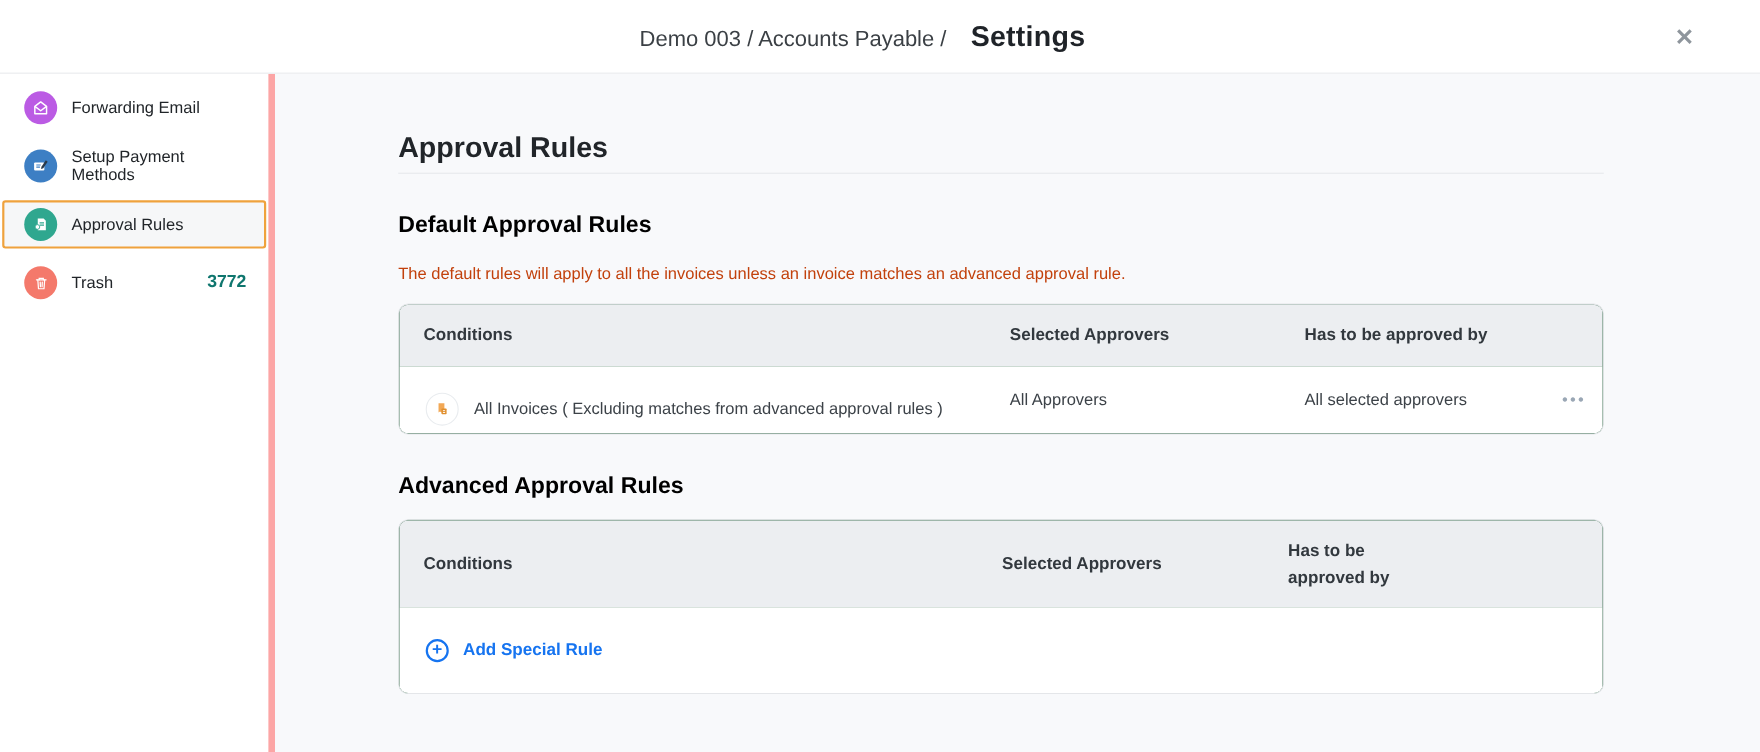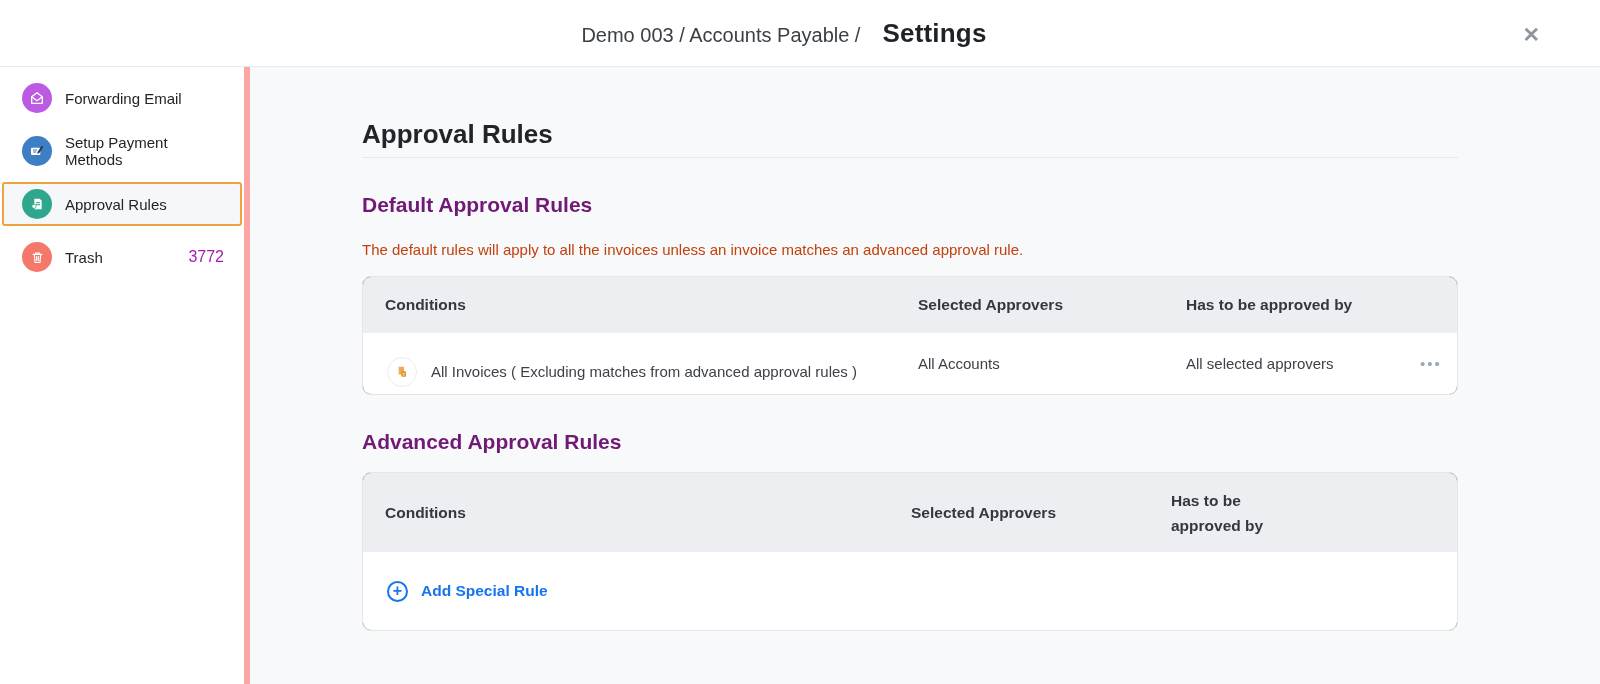--- a/index.html
+++ b/index.html
@@ -26,28 +26,28 @@
     cursor:pointer; }
   .side-item.selected { border-color:#efa23d; background:#f6f7f8; }
   .side-icon { width:30px; height:30px; border-radius:50%; flex:0 0 30px;
     display:flex; align-items:center; justify-content:center; }
   .side-icon svg { display:block; }
   .icon-purple { background:#bb5be4; }
   .icon-blue   { background:#3d7fc4; }
   .icon-teal   { background:#2fa78f; }
   .icon-red    { background:#f4796b; }
   .side-label { margin-left:13px; font-size:15px; color:#212529; }
-  .side-badge { margin-left:auto; font-size:16px; font-weight:400; color:#a21caf; }
+  .side-badge { margin-left:auto; font-size:16px; font-weight:700; color:#0f766e; }
 
   
   .content { width:1096px; }
   .content-title { font-size:26px; font-weight:bold; color:#212529; line-height:32px; }
   .title-divider { border:none; border-top:1px solid #e7e9ec; margin-top:7px; }
 
-  .section-heading { font-size:21px; font-weight:600; color:#701a75; margin-top:35px; }
+  .section-heading { font-size:21px; font-weight:600; color:#000000; margin-top:35px; }
   .section-desc { font-size:15px; color:#c2410c; margin-top:24px; }
 
   .rules-table { margin-top:18px; background:#14532d; border:1px solid #e4e6e9;
     border-radius:9px; overflow:hidden; }
   .t-head { background:#eceef1; display:grid; align-items:center;
     font-size:15.5px; font-weight:600; color:#32383e; }
   .t1 .t-head { grid-template-columns:533px 268px 1fr 52px; height:56px; }
   .t1 .t-row  { grid-template-columns:533px 268px 1fr 52px; height:61px; }
   .t2 .t-head { grid-template-columns:526px 260px 150px 1fr; height:79px; }
   .t-head > div, .t-row > div { padding-left:22px; }
@@ -150,21 +150,21 @@
             <span class="row-icon">
               <svg width="16" height="16" viewBox="0 0 24 24">
                 <path d="M7 4 H15 V16 L13 15 L11 16.5 L9 15 L7 16.5 Z" fill="#f2a855"></path>
                 <rect x="11" y="11" width="7" height="8" rx="1" fill="#e08f2e"></rect>
                 <line x1="13" y1="14" x2="16" y2="14" stroke="#fff" stroke-width="1.2"></line>
                 <line x1="13" y1="16.5" x2="16" y2="16.5" stroke="#fff" stroke-width="1.2"></line>
               </svg>
             </span>
             <span>All Invoices ( Excluding matches from advanced approval rules )</span>
           </div>
-          <div>All Accounts</div>
+          <div>All Approvers</div>
           <div>All selected approvers</div>
           <div class="dots-cell">•••</div>
         </div>
       </div>
 
       <div class="section-heading">Advanced Approval Rules</div>
 
       <div class="rules-table t2">
         <div class="t-head">
           <div>Conditions</div>

